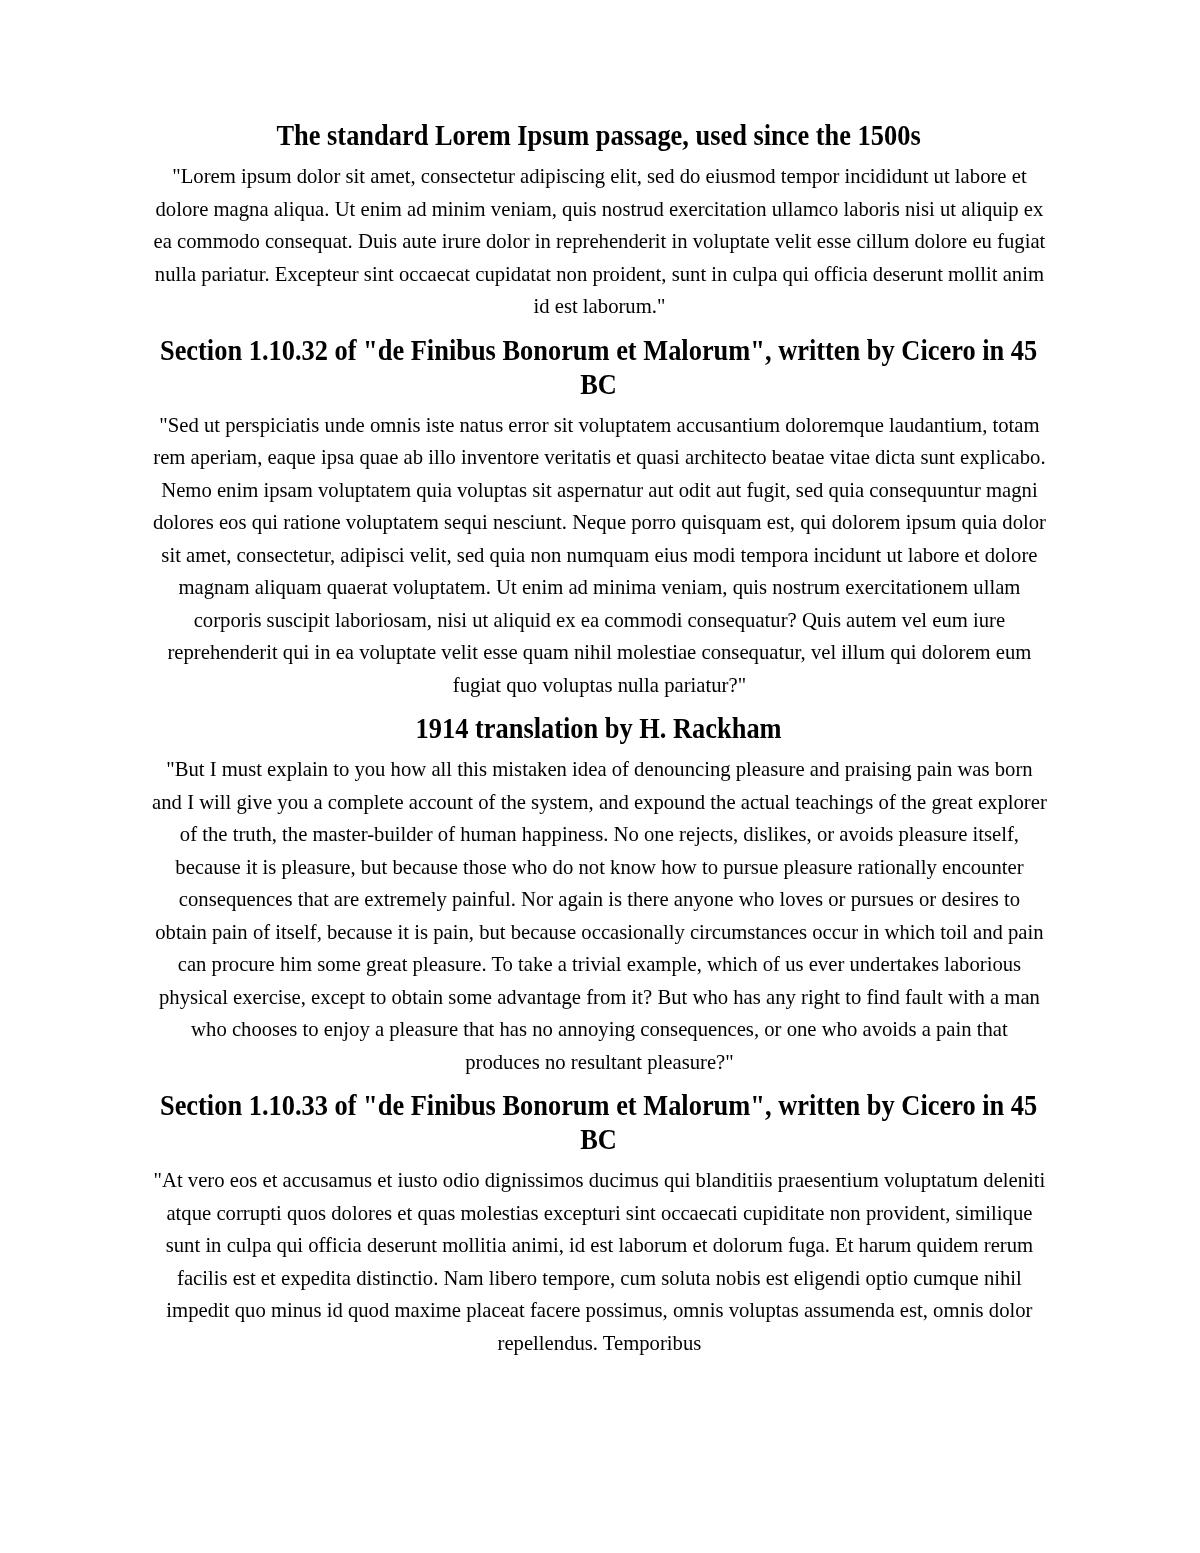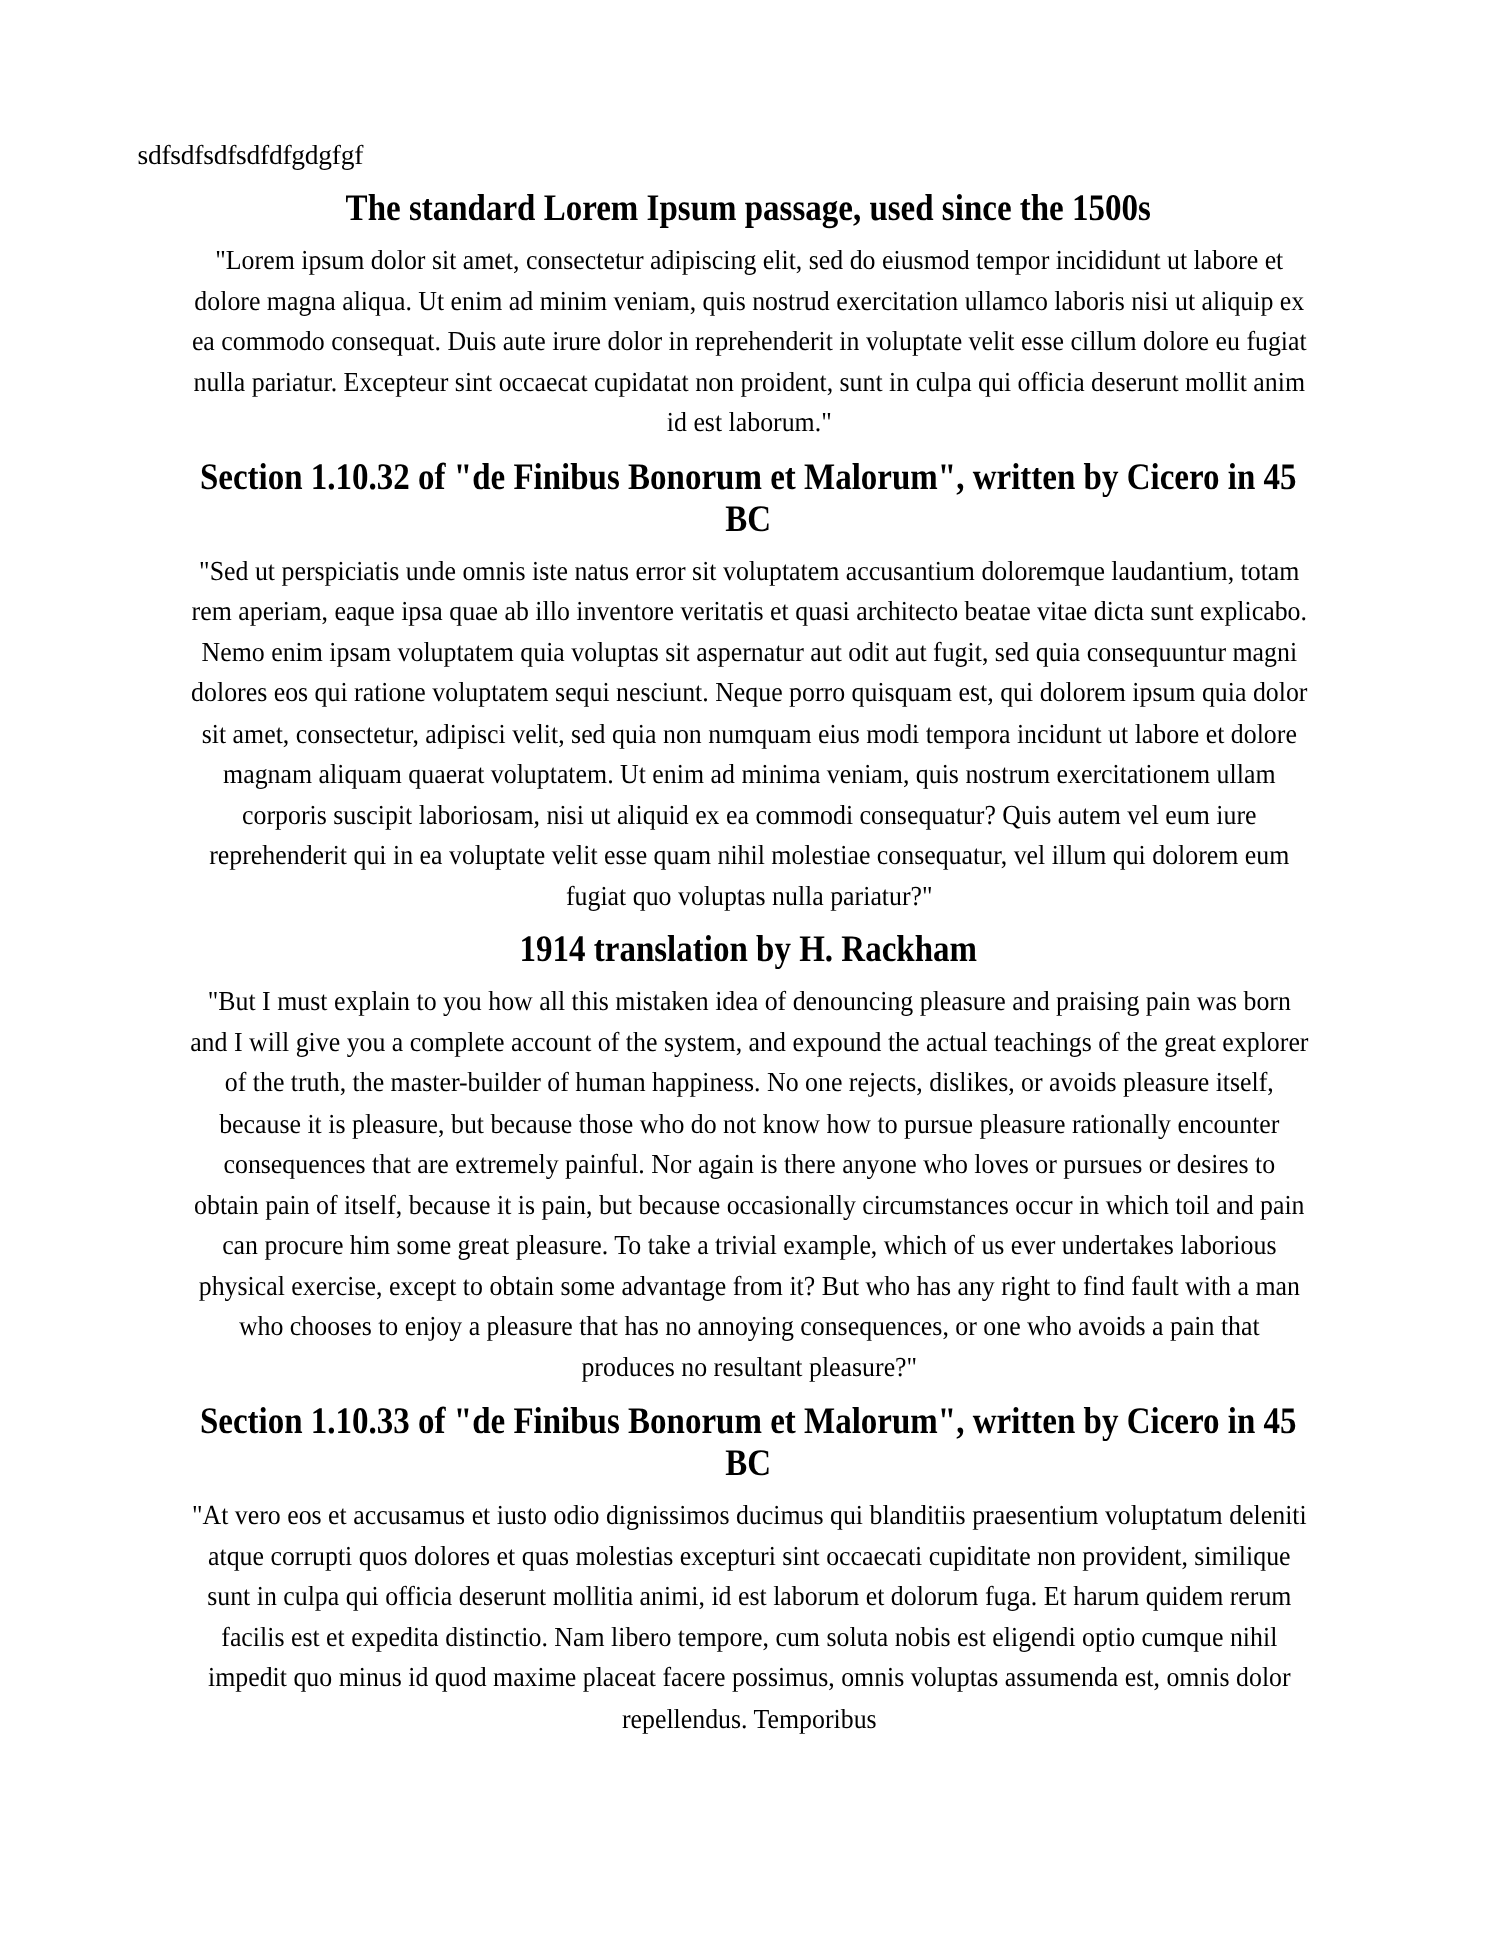--- a/index.html
+++ b/index.html
@@ -44,21 +44,20 @@
     margin: 8px 0 10px 0;
     width: 952px;
     transform: scaleX(0.94);
     transform-origin: 0 0;
   }
 </style>
 </head>
 <body>
 
 <div class="page">
-  <p class="stray">sdfsdfsdfsdfdfgdgfgf</p>
 
   <div class="content">
 
     <h2>The standard Lorem Ipsum passage, used since the 1500s</h2>
     <p class="body">"Lorem ipsum dolor sit amet, consectetur adipiscing elit, sed do eiusmod tempor incididunt ut labore et dolore magna aliqua. Ut enim ad minim veniam, quis nostrud exercitation ullamco laboris nisi ut aliquip ex ea commodo consequat. Duis aute irure dolor in reprehenderit in voluptate velit esse cillum dolore eu fugiat nulla pariatur. Excepteur sint occaecat cupidatat non proident, sunt in culpa qui officia deserunt mollit anim id est laborum."</p>
 
     <h2>Section 1.10.32 of "de Finibus Bonorum et Malorum", written by Cicero in 45 BC</h2>
     <p class="body">"Sed ut perspiciatis unde omnis iste natus error sit voluptatem accusantium doloremque laudantium, totam rem aperiam, eaque ipsa quae ab illo inventore veritatis et quasi architecto beatae vitae dicta sunt explicabo. Nemo enim ipsam voluptatem quia voluptas sit aspernatur aut odit aut fugit, sed quia consequuntur magni dolores eos qui ratione voluptatem sequi nesciunt. Neque porro quisquam est, qui dolorem ipsum quia dolor sit amet, consectetur, adipisci velit, sed quia non numquam eius modi tempora incidunt ut labore et dolore magnam aliquam quaerat voluptatem. Ut enim ad minima veniam, quis nostrum exercitationem ullam corporis suscipit laboriosam, nisi ut aliquid ex ea commodi consequatur? Quis autem vel eum iure reprehenderit qui in ea voluptate velit esse quam nihil molestiae consequatur, vel illum qui dolorem eum fugiat quo voluptas nulla pariatur?"</p>
 
     <h2>1914 translation by H. Rackham</h2>

